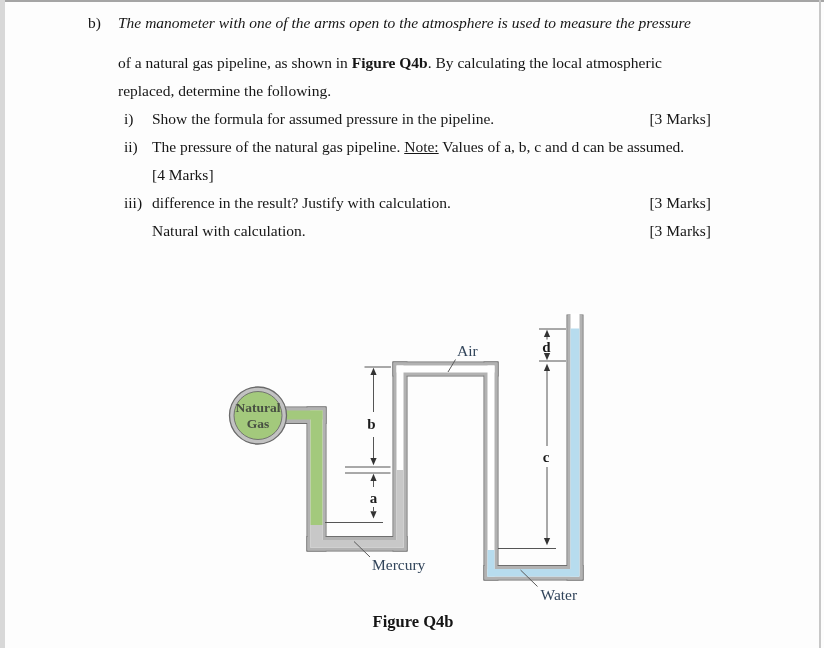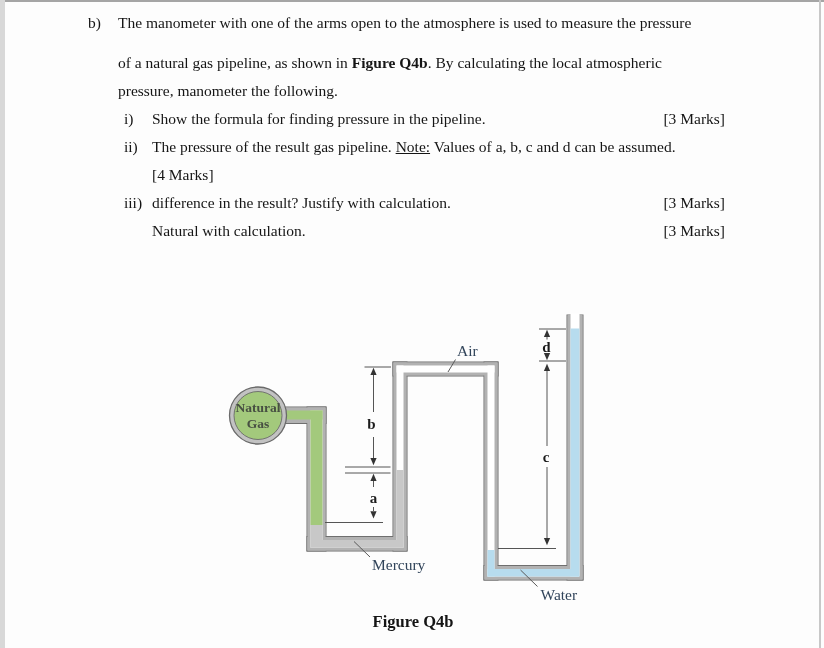--- a/index.html
+++ b/index.html
@@ -9,21 +9,21 @@
   .edge-top{position:absolute;left:0;top:0;width:824px;height:2px;background:#a5a5a5;}
   .edge-left{position:absolute;left:0;top:0;width:5px;height:648px;background:#d8d8d8;}
   .edge-right{position:absolute;left:819px;top:0;width:2px;height:648px;background:#c8c8c8;}
 
   .q{position:absolute;left:88px;top:9px;width:637px;font-size:15.5px;line-height:28px;}
   .q-blabel{position:absolute;left:0;top:0;}
   .row{white-space:nowrap;}
   .ind1{margin-left:30px;width:605px;}
   .ind2{margin-left:64px;width:573px;position:relative;}
   .ilabel{position:absolute;left:-28px;top:0;}
-  .marks{position:absolute;right:0;top:0;}
+  .marks{position:absolute;right:14px;top:0;}
   .marks-line{}
   .bold{font-weight:bold;}
   .und{text-decoration:underline;}
 
   .figure-caption{position:absolute;left:298px;top:612px;width:230px;text-align:center;
       font-weight:bold;font-size:16.5px;}
 
   svg{position:absolute;left:220px;top:300px;}
   .wall{fill:#b2b2b2;}
   .wall-edge{fill:#b2b2b2;stroke:#6f6f6f;stroke-width:1;}
@@ -39,30 +39,30 @@
 <body>
 
 <div class="page">
   <div class="edge-top"></div>
   <div class="edge-left"></div>
   <div class="edge-right"></div>
 
   <div class="q">
     <span class="q-blabel">b)</span>
 
-    <div class="row ind1 jline" style="white-space: nowrap; word-spacing: 0px;">The manometer with one of the arms open to the atmosphere is used to measure the pressure</div>
+    <div class="row ind1 jline" style="white-space: nowrap; word-spacing: 0px; font-style: italic;">The manometer with one of the arms open to the atmosphere is used to measure the pressure</div>
     <div class="row ind1 jline" style="white-space: nowrap; word-spacing: 0px; margin-top: 12px;"><span>of a natural gas pipeline, as shown in </span><span class="bold">Figure Q4b</span><span>. By calculating the local atmospheric</span></div>
-    <div class="row ind1">pressure, manometer the following.</div>
+    <div class="row ind1">replaced, determine the following.</div>
 
     <div class="row ind2">
-      <span class="ilabel">i)</span><span>Show the formula for finding pressure in the pipeline.</span><span class="marks">[3 Marks]</span>
+      <span class="ilabel">i)</span><span>Show the formula for assumed pressure in the pipeline.</span><span class="marks">[3 Marks]</span>
     </div>
 
     <div class="row ind2 jline" style="white-space: nowrap; word-spacing: 0px;">
-      <span class="ilabel">ii)</span><span>The pressure of the result gas pipeline. </span><span class="und">Note:</span><span> Values of a, b, c and d can be assumed.</span>
+      <span class="ilabel">ii)</span><span>The pressure of the natural gas pipeline. </span><span class="und">Note:</span><span> Values of a, b, c and d can be assumed.</span>
     </div>
     <div class="row ind2 marks-line">
       <span>[4 Marks]</span>
     </div>
 
     <div class="row ind2 jline" style="white-space: nowrap; word-spacing: 0px;">
       <span class="ilabel">iii)</span>
     </div>
     <div class="row ind2">
       <span>difference in the result? Justify with calculation.</span><span class="marks">[3 Marks]</span>

